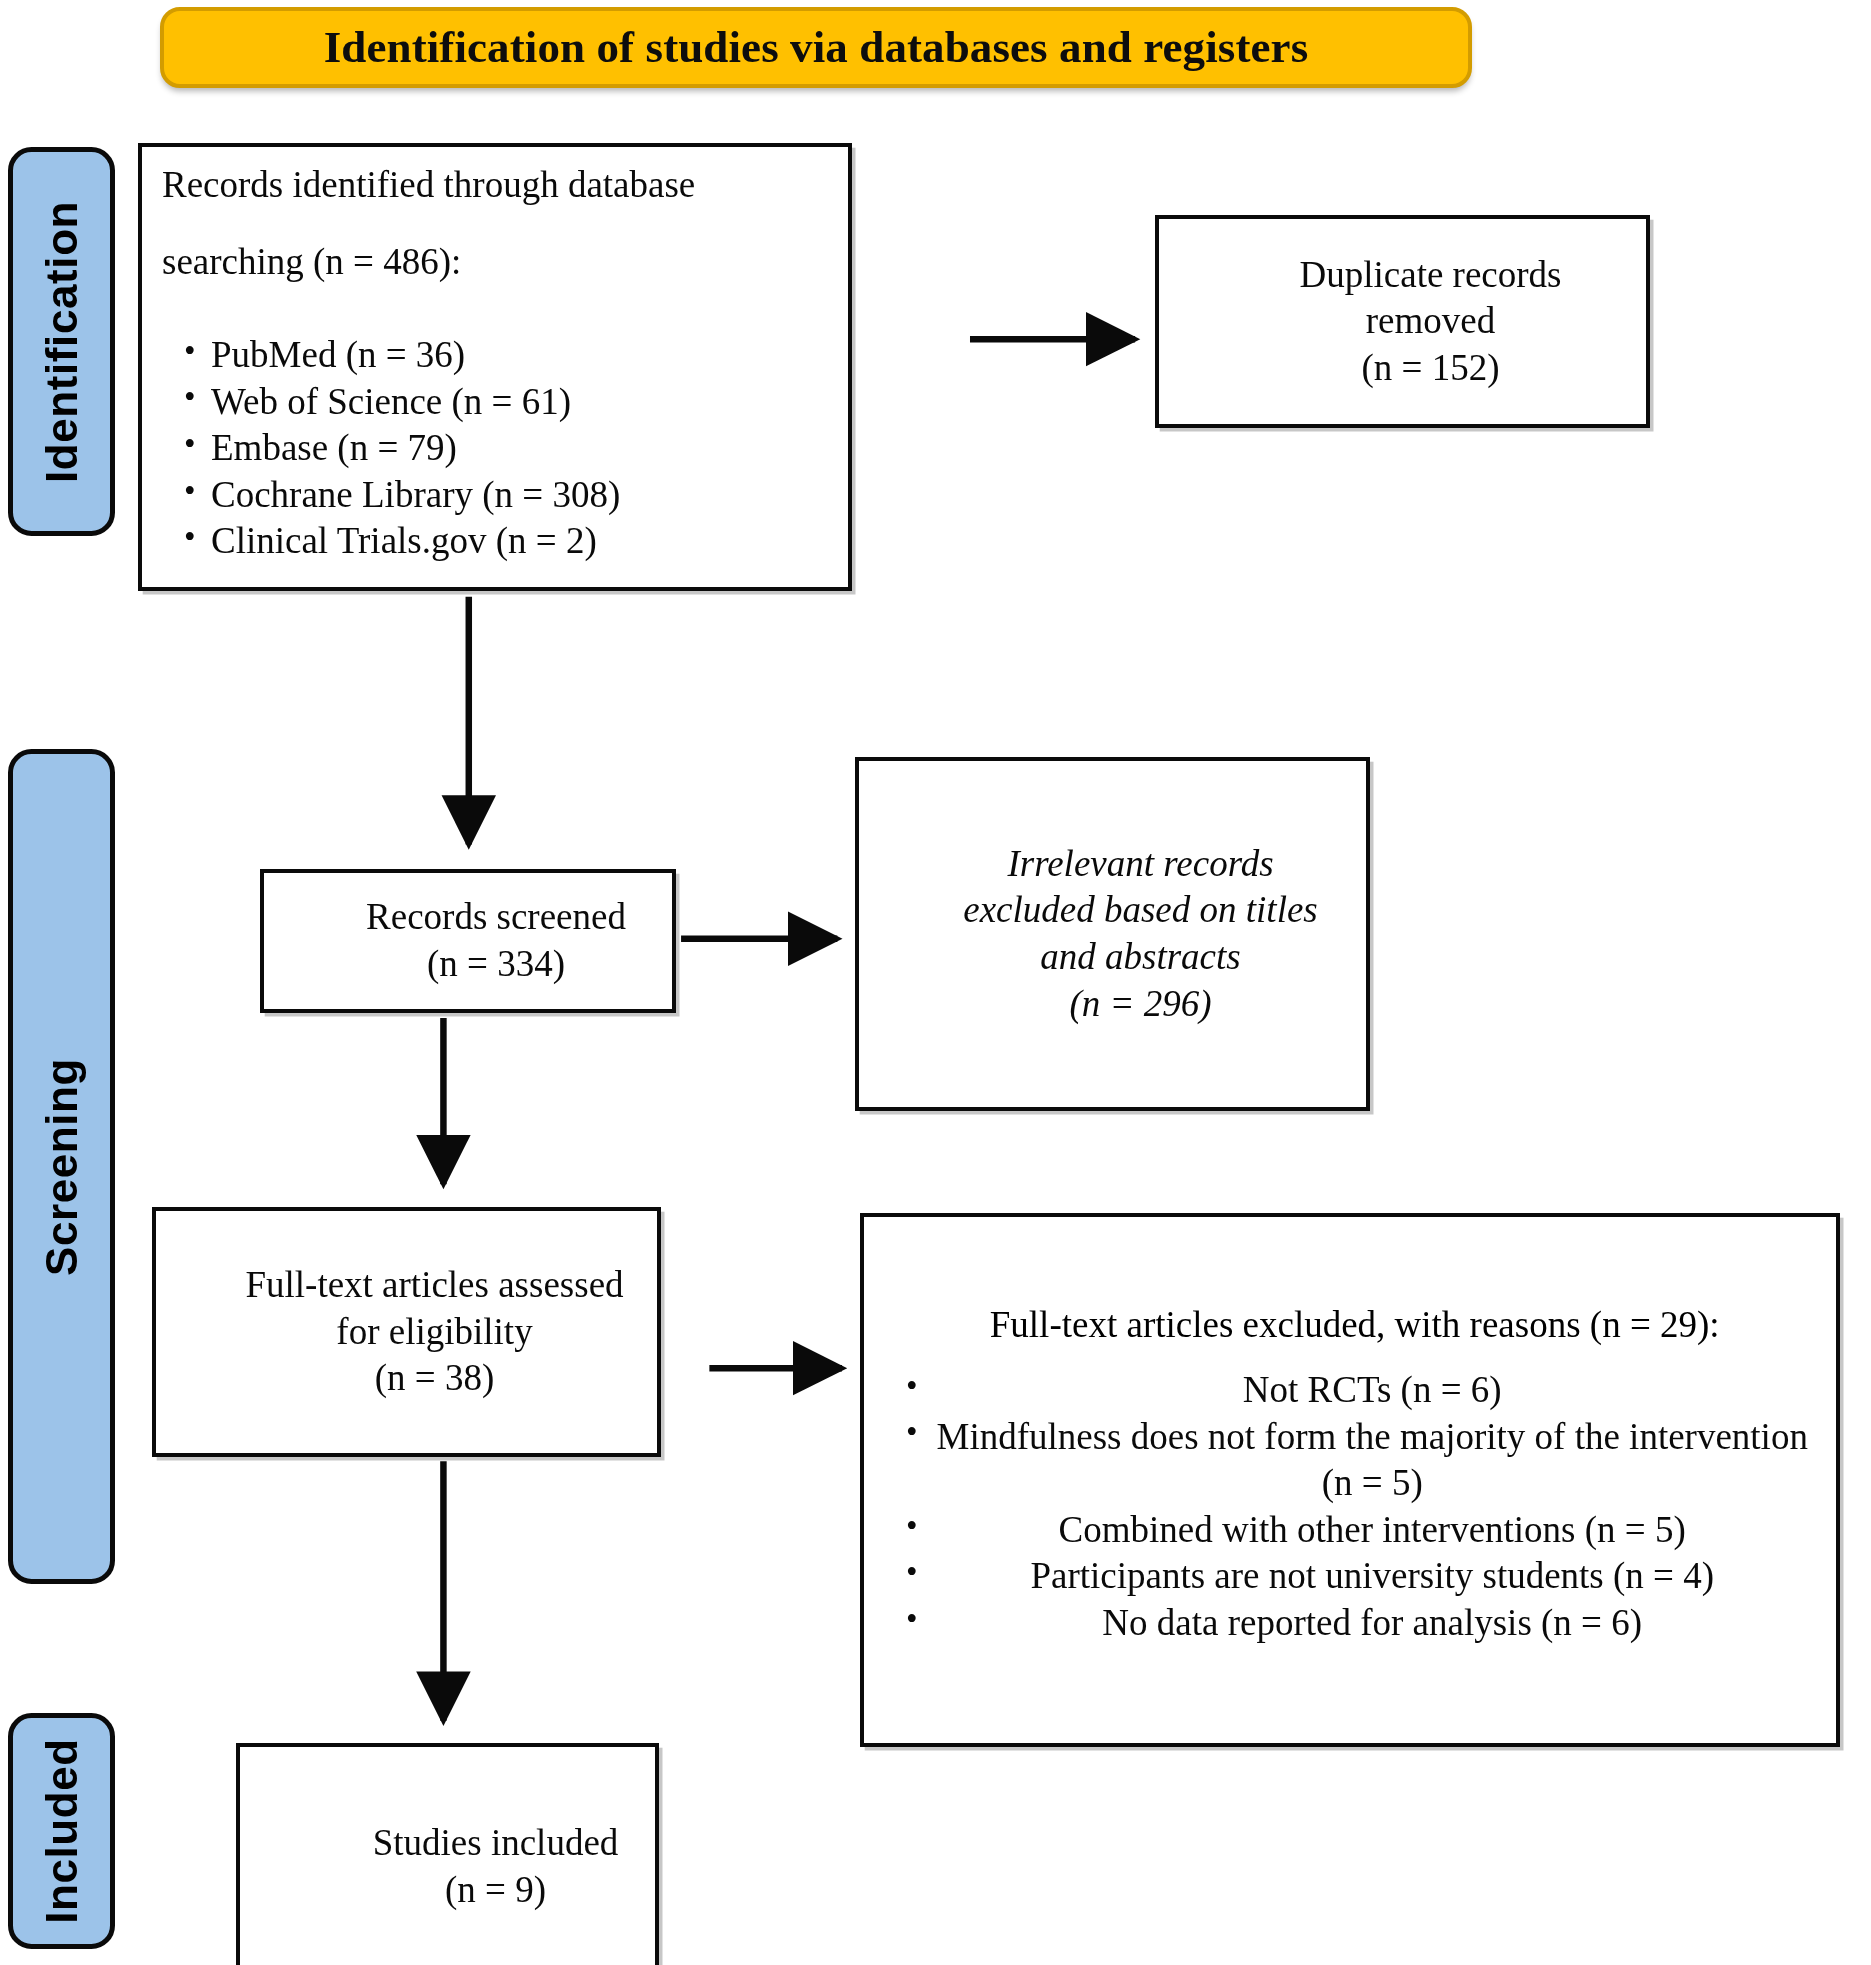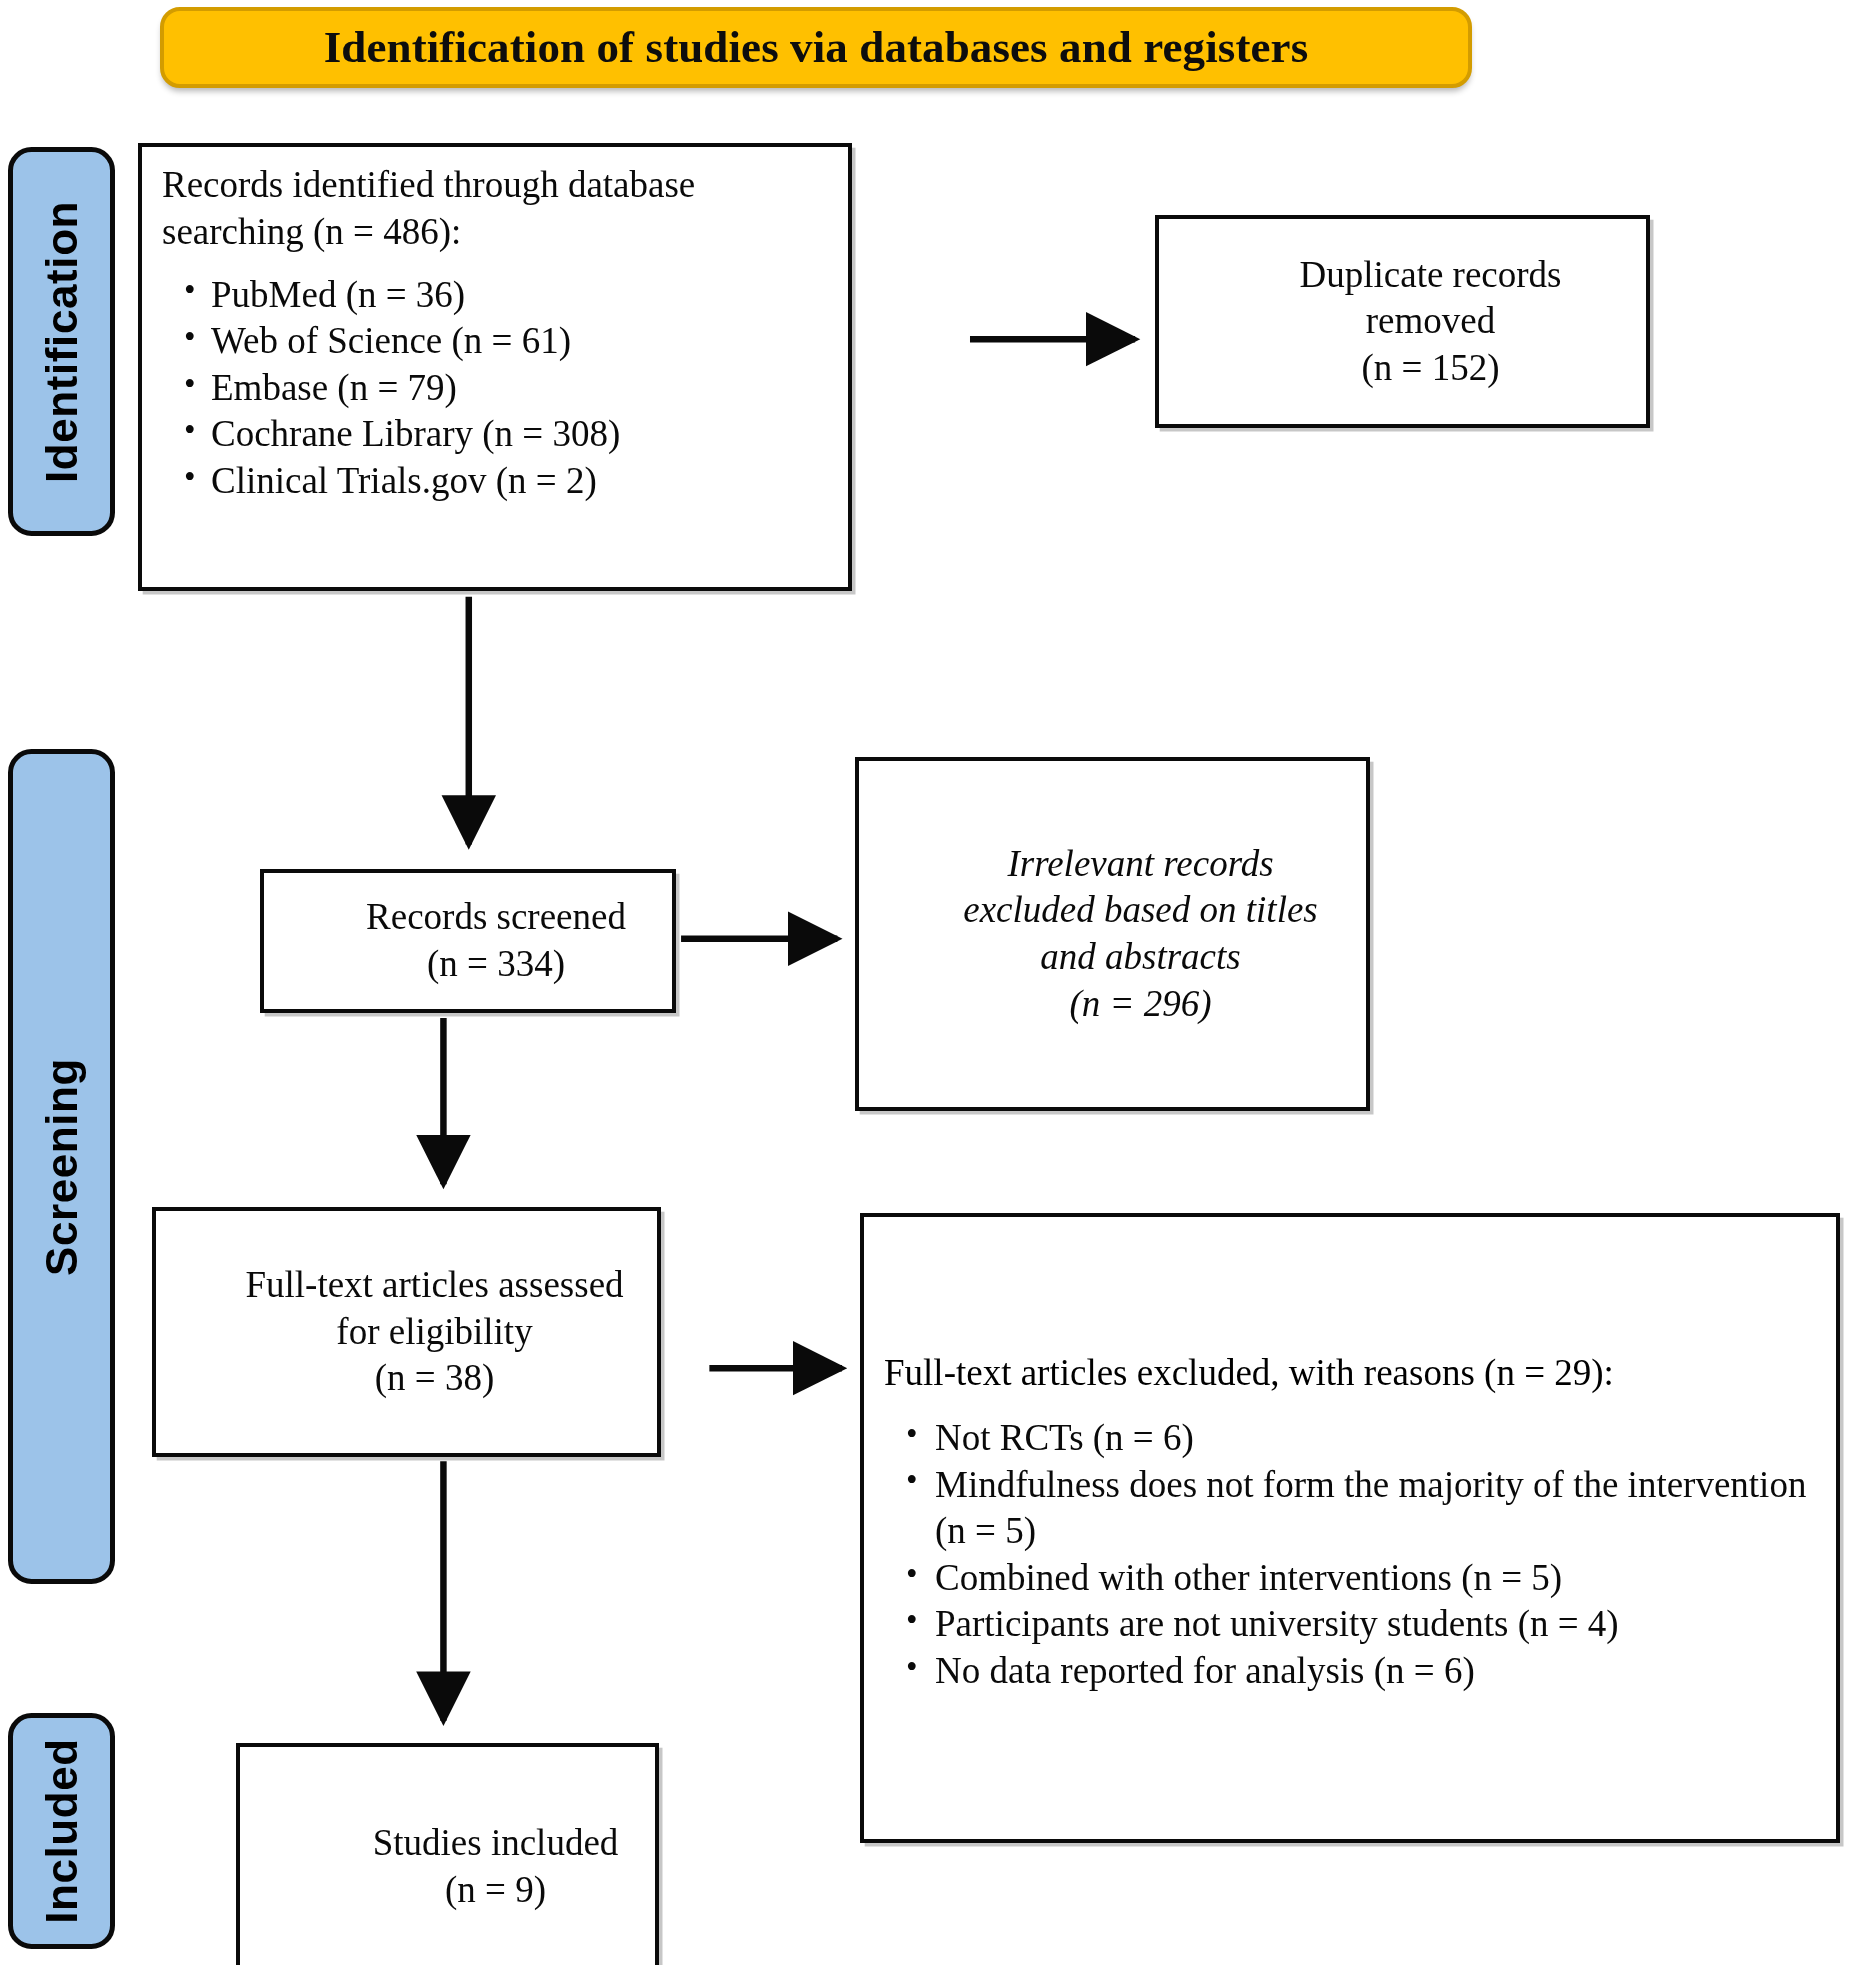--- a/index.html
+++ b/index.html
@@ -108,31 +108,31 @@
     content: "\2022";
     position: absolute;
     left: 5.9px;
     top: -1.2px;
     font-size: 33px;
   }
   ul.bullets.tight li { padding-left: 35px; }
 
   
   #box-identified      { left: 138px;  top: 143px;  width: 714px; height: 448px; }
-  #box-identified .box-inner { padding: 15.3px 10.6px 5.9px 20px; justify-content: flex-start; border-radius: 9px; }
+  #box-identified .box-inner { padding: 15.3px 10.6px 5.9px 20px; justify-content: space-between; border-radius: 9px; }
 
   #box-duplicates      { left: 1155px; top: 215px;  width: 495px;  height: 213px; }
 
   #box-screened        { left: 260px;  top: 869px; width: 416px;  height: 144px; }
 
   #box-irrelevant      { left: 855px; top: 757px; width: 515px;  height: 354px; font-style: italic; }
 
   #box-fulltext        { left: 152px;  top: 1207px; width: 509px;  height: 250px; }
 
-  #box-excluded        { left: 860px; top: 1213px; width: 980px; height: 630px; }
+  #box-excluded        { left: 860px; top: 1213px; width: 980px; height: 534px; text-align: center; }
   #box-excluded .box-inner { padding: 16.5px 10.6px 11.8px 20px; justify-content: center; }
   #box-excluded .lead { font-size: 37px; line-height: 1.26; margin-bottom: 2.4px; }
 
   #box-included        { left: 236px;  top: 1743px; width: 423px;  height: 248px; padding-left: 40px; }
 
   
   #connectors {
     position: absolute;
     left: 0;
     top: 0;

